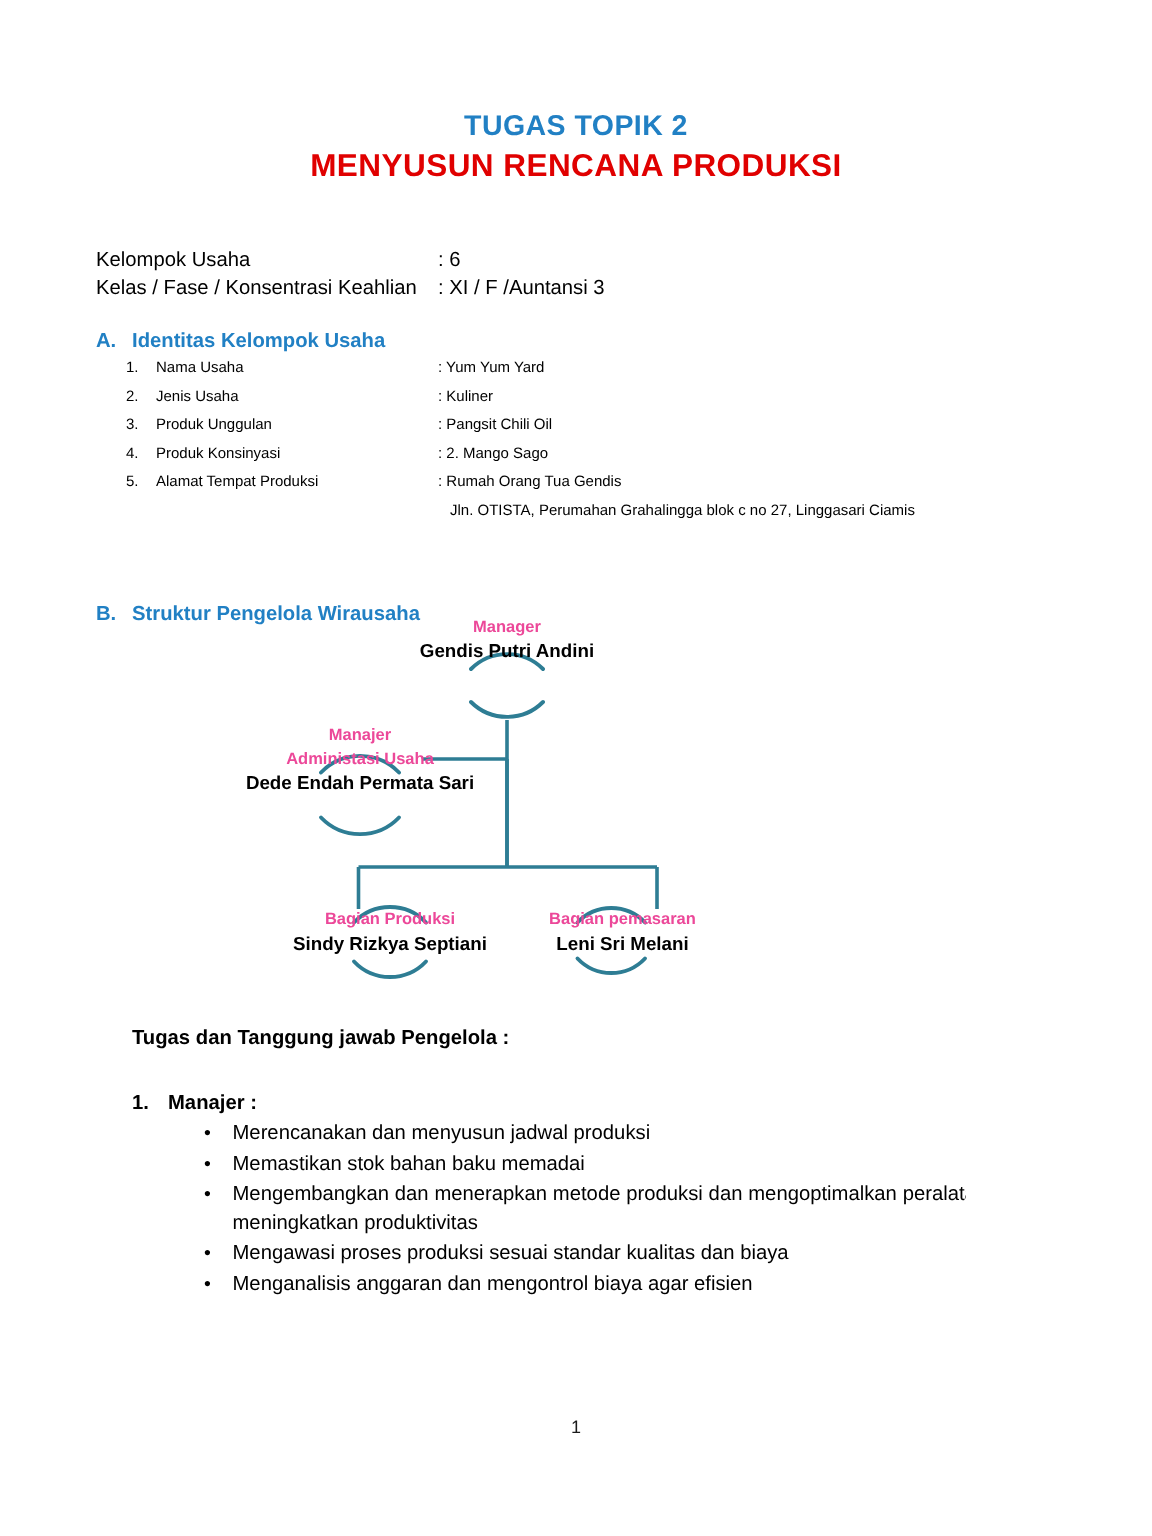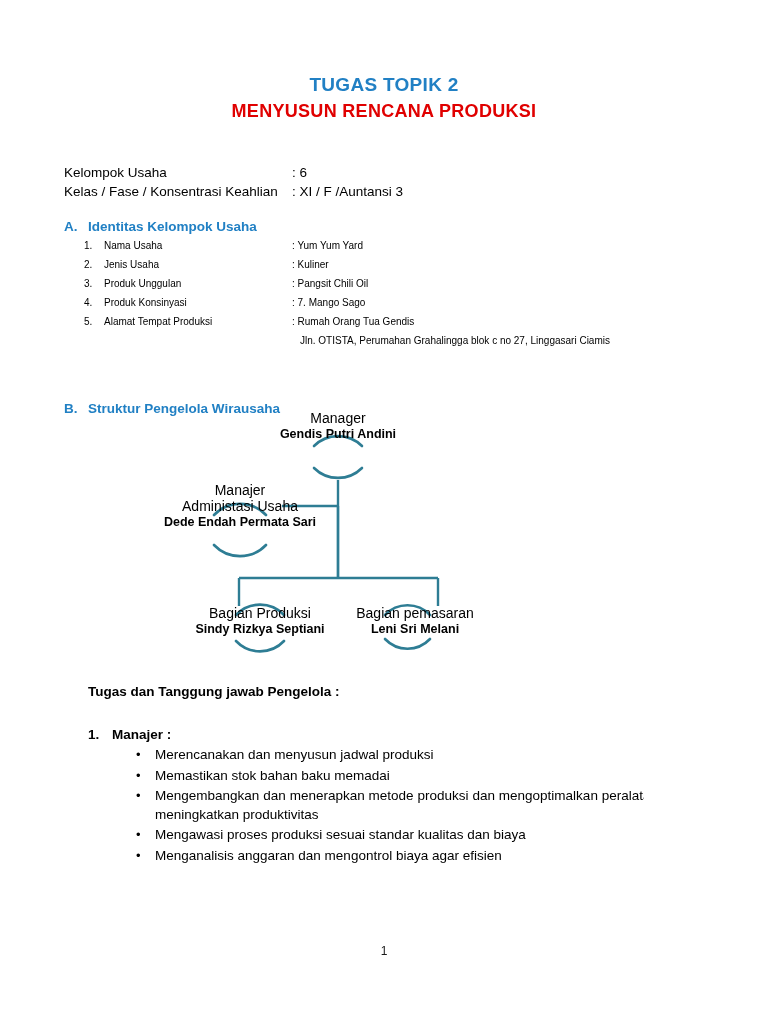--- a/index.html
+++ b/index.html
@@ -28,21 +28,21 @@
     text-align: center;
   }
   .title-line1 {
     font-size: 19px;
     font-weight: bold;
     color: #2180C4;
     letter-spacing: 0.3px;
     line-height: 26px;
   }
   .title-line2 {
-    font-size: 18px;
+    font-size: 21px;
     font-weight: bold;
     color: #E00000;
     letter-spacing: 0.3px;
     line-height: 26px;
   }
 
   
   .meta {
     position: absolute;
     left: 64px;
@@ -120,23 +120,23 @@
     left: 0;
     top: 0;
   }
   .node-text {
     position: absolute;
     text-align: center;
     white-space: nowrap;
     line-height: 16px;
   }
   .node-role {
-    font-size: 14px;
-    font-weight: normal;
-    color: #000000;
+    font-size: 11px;
+    font-weight: bold;
+    color: #ec4899;
   }
   .node-name {
     font-size: 12.5px;
     font-weight: bold;
     color: #000000;
   }
 
   
   .duties {
     position: absolute;
@@ -228,21 +228,21 @@
     <div class="ident-row">
       <span class="ident-num">2.</span><span class="ident-label">Jenis Usaha</span>
       <span class="ident-value">: Kuliner</span>
     </div>
     <div class="ident-row">
       <span class="ident-num">3.</span><span class="ident-label">Produk Unggulan</span>
       <span class="ident-value">: Pangsit Chili Oil</span>
     </div>
     <div class="ident-row">
       <span class="ident-num">4.</span><span class="ident-label">Produk Konsinyasi</span>
-      <span class="ident-value">: 7. Mango Sago</span>
+      <span class="ident-value">: 2. Mango Sago</span>
     </div>
     <div class="ident-row">
       <span class="ident-num">5.</span><span class="ident-label">Alamat Tempat Produksi</span>
       <span class="ident-value">: Rumah Orang Tua Gendis</span>
       <span class="ident-sub">Jln. OTISTA, Perumahan Grahalingga blok c no 27, Linggasari Ciamis</span>
     </div>
   </div>
 
   <div class="sec-head" style="left:64px; top:357px;margin-top:44px;">
     <span class="letter">B.</span><span>Struktur Pengelola Wirausaha</span>

